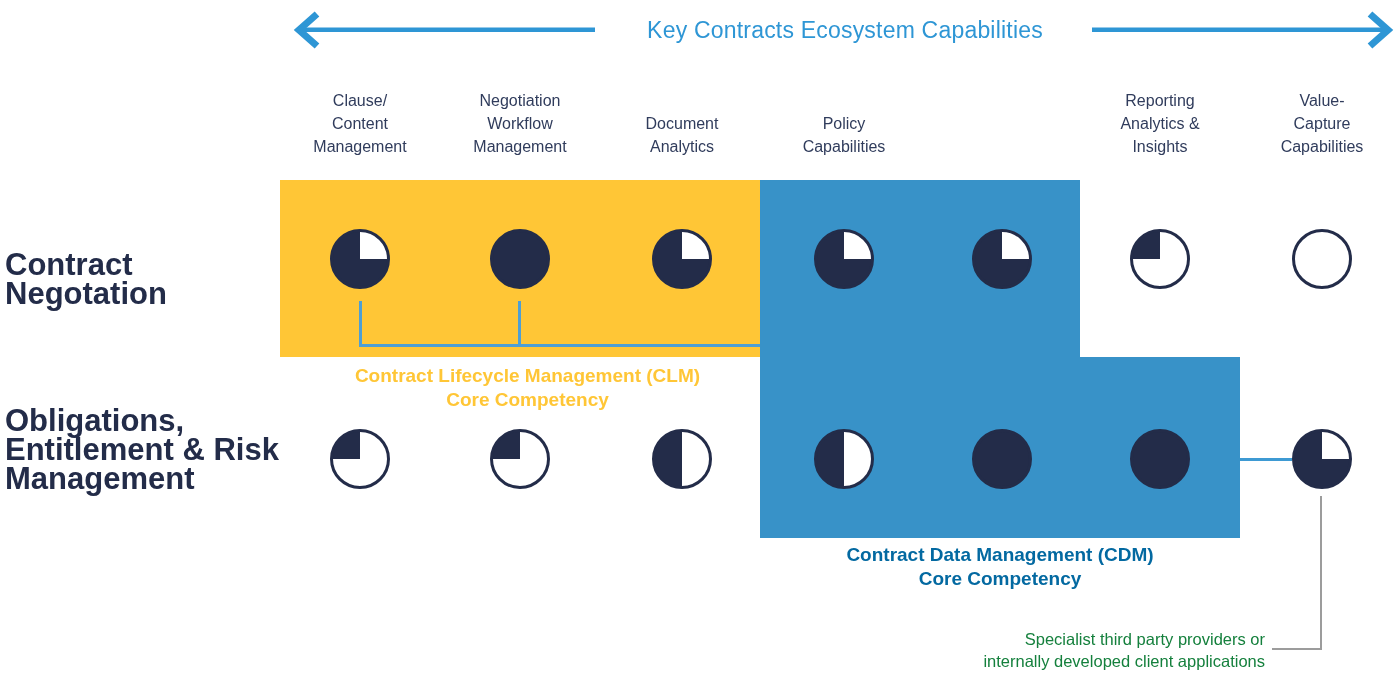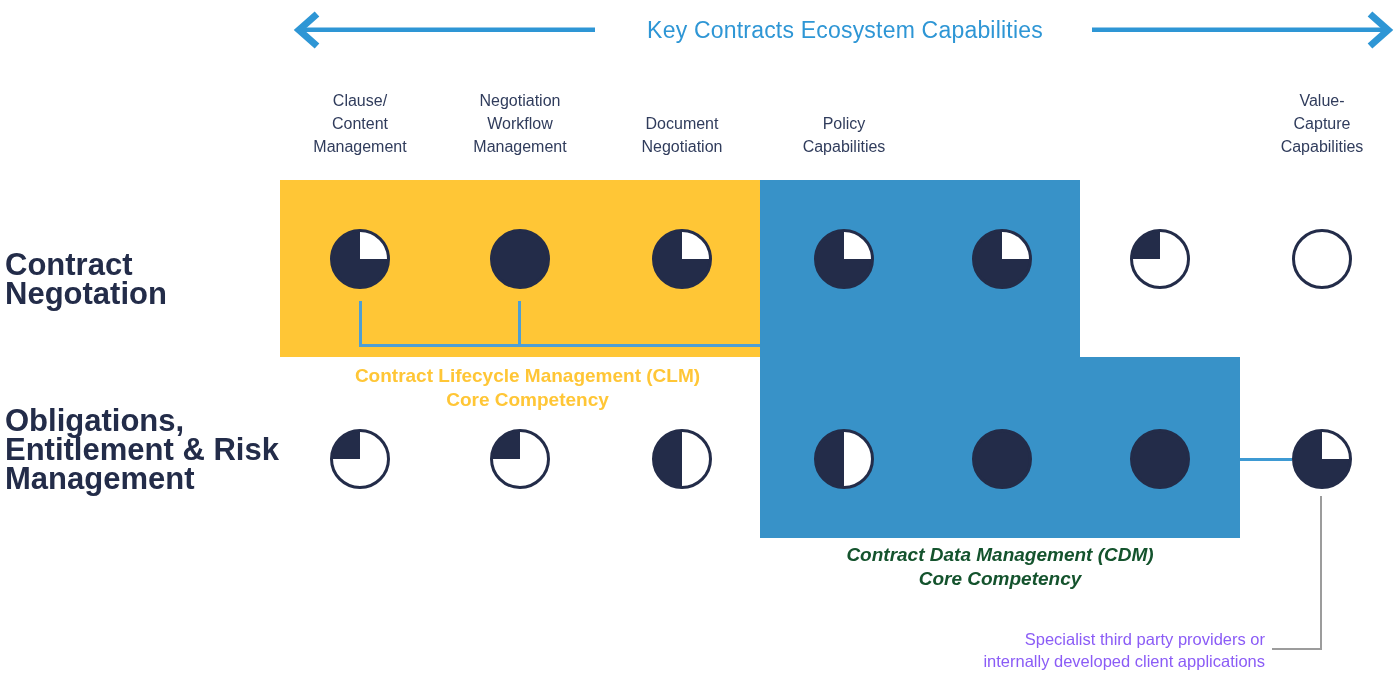--- a/index.html
+++ b/index.html
@@ -10,22 +10,22 @@
   .title{font-size:23px;font-weight:normal;color:#2E96D5;text-align:center;letter-spacing:.2px;}
   .colhead{width:170px;height:78px;display:flex;align-items:flex-end;justify-content:center;
            text-align:center;font-size:16px;line-height:23px;color:#303C5C;}
   .rowlabel{font-size:31px;line-height:29px;font-weight:bold;color:#232C49;}
   .region{position:absolute;}
   .ball{position:absolute;width:54px;height:54px;border-radius:50%;border:3px solid #232C49;background:#fff;}
   .line{position:absolute;background:#4E9FD4;}
   .grayline{position:absolute;background:#9C9C9C;}
   .corelabel{position:absolute;text-align:center;font-weight:bold;font-size:19px;line-height:24px;}
   .clm-text{color:#FFC636;}
-  .cdm-text{color:#14532d;font-style:italic;}
-  .annotation{position:absolute;text-align:right;font-size:16.5px;line-height:22px;color:#8b5cf6;}
+  .cdm-text{color:#0369a1;}
+  .annotation{position:absolute;text-align:right;font-size:16.5px;line-height:22px;color:#15803d;}
 </style>
 </head>
 <body>
 
 <div class="canvas">
 
   <svg class="abs" style="left:293px;top:11px;" width="302" height="38" viewBox="0 0 302 38">
     <path d="M24 3 L6 19 L24 35" stroke="#2E96D5" stroke-width="7" fill="none"></path>
     <rect x="8" y="16.5" width="294" height="4.5" fill="#2E96D5"></rect>
   </svg>
@@ -35,23 +35,26 @@
     <rect x="0" y="16.5" width="294" height="4.5" fill="#2E96D5"></rect>
   </svg>
 
   <div class="abs colhead pre" style="left:275px;top:80px;">Clause/
 Content
 Management</div>
   <div class="abs colhead pre" style="left:435px;top:80px;">Negotiation
 Workflow
 Management</div>
   <div class="abs colhead pre" style="left:597px;top:80px;">Document
-Negotiation</div>
+Analytics</div>
   <div class="abs colhead pre" style="left:759px;top:80px;">Policy
 Capabilities</div>
+  <div class="abs colhead pre" style="left:1075px;top:80px;">Reporting
+Analytics &amp;
+Insights</div>
   <div class="abs colhead pre" style="left:1237px;top:80px;">Value-
 Capture
 Capabilities</div>
 
   <div class="region" style="left:280px;top:180px;width:480px;height:177px;background:#FFC636;"></div>
   <div class="region" style="left:760px;top:180px;width:320px;height:177px;background:#3892C8;"></div>
   <div class="region" style="left:760px;top:357px;width:480px;height:181px;background:#3892C8;"></div>
 
   <div class="line" style="left:359px;top:301px;width:3px;height:45px;"></div>
   <div class="line" style="left:518px;top:301px;width:3px;height:45px;"></div>

